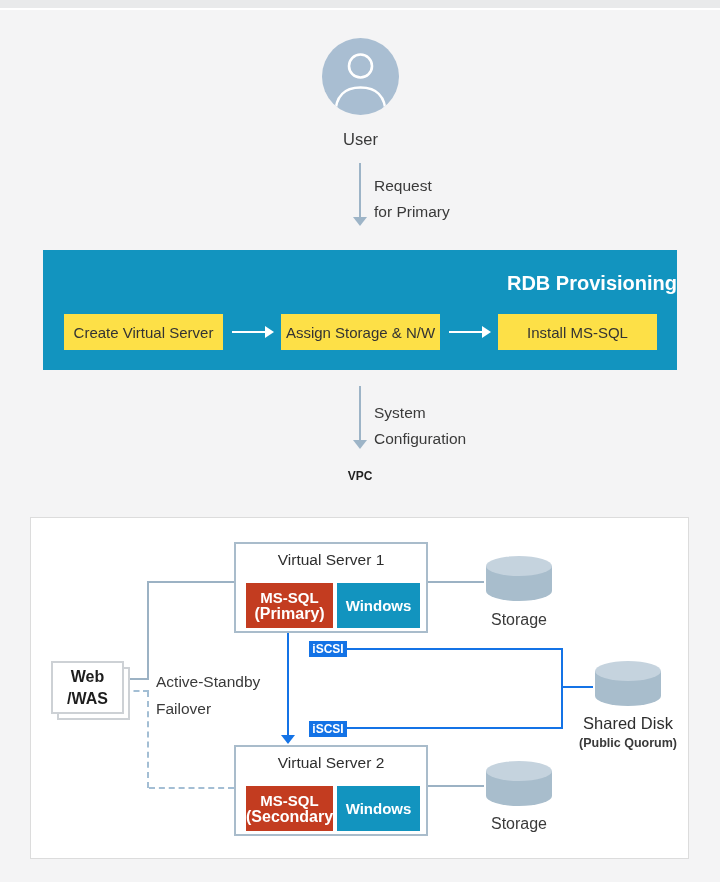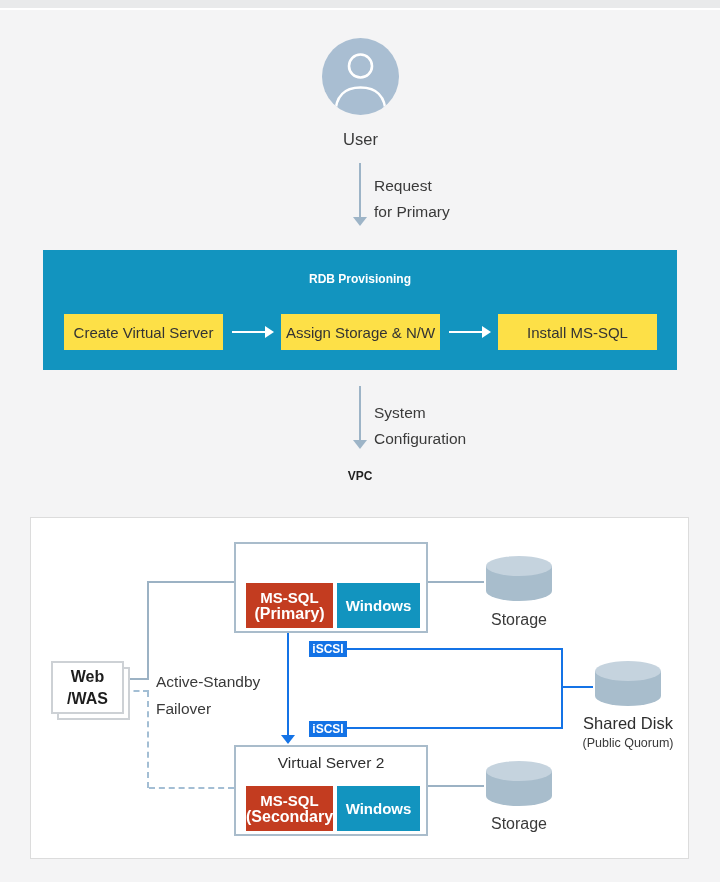--- a/index.html
+++ b/index.html
@@ -26,22 +26,22 @@
   .varrow-line{width:2px;background:#9db4c7;}
   .varrow-head{width:0;height:0;border-left:7px solid transparent;border-right:7px solid transparent;border-top:9px solid #9db4c7;}
   .req-line{left:359px;top:155px;height:54px;}
   .req-head{left:353px;top:209px;}
   .req-text{left:374px;top:165px;font-size:15.5px;line-height:26px;color:#3a3a3a;}
 
   .panel-teal{
     left:43px;top:242px;width:634px;height:120px;
     background:#1294bf;
   }
-  .panel-teal-title{position:absolute;left:0;top:22px;width:100%;text-align:center;
-    color:#ffffff;font-size:12px;font-weight:bold;}
+  .panel-teal-title{position:absolute;left:0;top:22px;width:100%;text-align:right;
+    color:#ffffff;font-size:20px;font-weight:bold;}
   .step{
     position:absolute;top:64px;height:36px;background:#fde047;
     display:flex;align-items:center;justify-content:center;
     font-size:15px;color:#333333;
   }
   .step1{left:21px;width:159px;}
   .step2{left:238px;width:159px;}
   .step3{left:455px;width:159px;}
   .harrow{position:absolute;top:80px;width:42px;height:4px;}
   .harrow .bar{position:absolute;left:0;top:1px;height:2px;width:34px;background:#ffffff;}
@@ -78,21 +78,21 @@
   .chip-role{font-size:16px;font-weight:bold;line-height:14px;}
   .chip-os{font-size:15px;font-weight:bold;}
 
   .cyl{width:70px;height:48px;}
   .cyl-storage1{left:453px;top:36px;}
   .cyl-storage2{left:453px;top:241px;}
   .cyl-shared{left:562px;top:141px;}
   .storage1-label{left:428px;top:93px;width:120px;text-align:center;font-size:16px;color:#3a3a3a;}
   .storage2-label{left:428px;top:297px;width:120px;text-align:center;font-size:16px;color:#3a3a3a;}
   .shared-title{left:535px;top:196px;width:124px;text-align:center;font-size:16.5px;color:#2e2e2e;}
-  .shared-sub{left:535px;top:218px;width:124px;text-align:center;font-size:12.5px;color:#3a3a3a;}
+  .shared-sub{left:535px;top:218px;width:124px;text-align:center;font-size:12.5px;color:#3a3a3a;font-weight:bold;}
 
   
   .hline{position:absolute;height:2px;background:#9cb2c4;}
   .vline{position:absolute;width:2px;background:#9cb2c4;}
   .l-vs1-sto{left:397px;top:63px;width:56px;}
   .l-vs2-sto{left:397px;top:267px;width:56px;}
   .l-web-h1{left:93px;top:160px;width:25px;}
   .l-riser{left:116px;top:63px;height:99px;}
   .l-riser-h2{left:118px;top:63px;width:85px;}
   .dash-h{position:absolute;border-top:2px dashed #a3bed4;height:0;}
@@ -182,20 +182,21 @@
     <div class="hline l-vs1-sto"></div>
     <div class="hline l-vs2-sto"></div>
     <div class="hline l-web-h1"></div>
     <div class="vline l-riser"></div>
     <div class="hline l-riser-h2"></div>
     <div class="dash-h l-web-d1"></div>
     <div class="dash-v l-driser"></div>
     <div class="dash-h l-driser-h2"></div>
 
     <div class="vs-box vs1">
+      <div class="vs-title">Virtual Server 1</div>
       <div class="chip chip-red">
         <div class="chip-db">MS-SQL</div>
         <div class="chip-role">(Primary)</div>
       </div>
       <div class="chip chip-teal">
         <div class="chip-os">Windows</div>
       </div>
     </div>
 
     <svg class="abs cyl cyl-storage1" viewBox="0 0 70 48">

